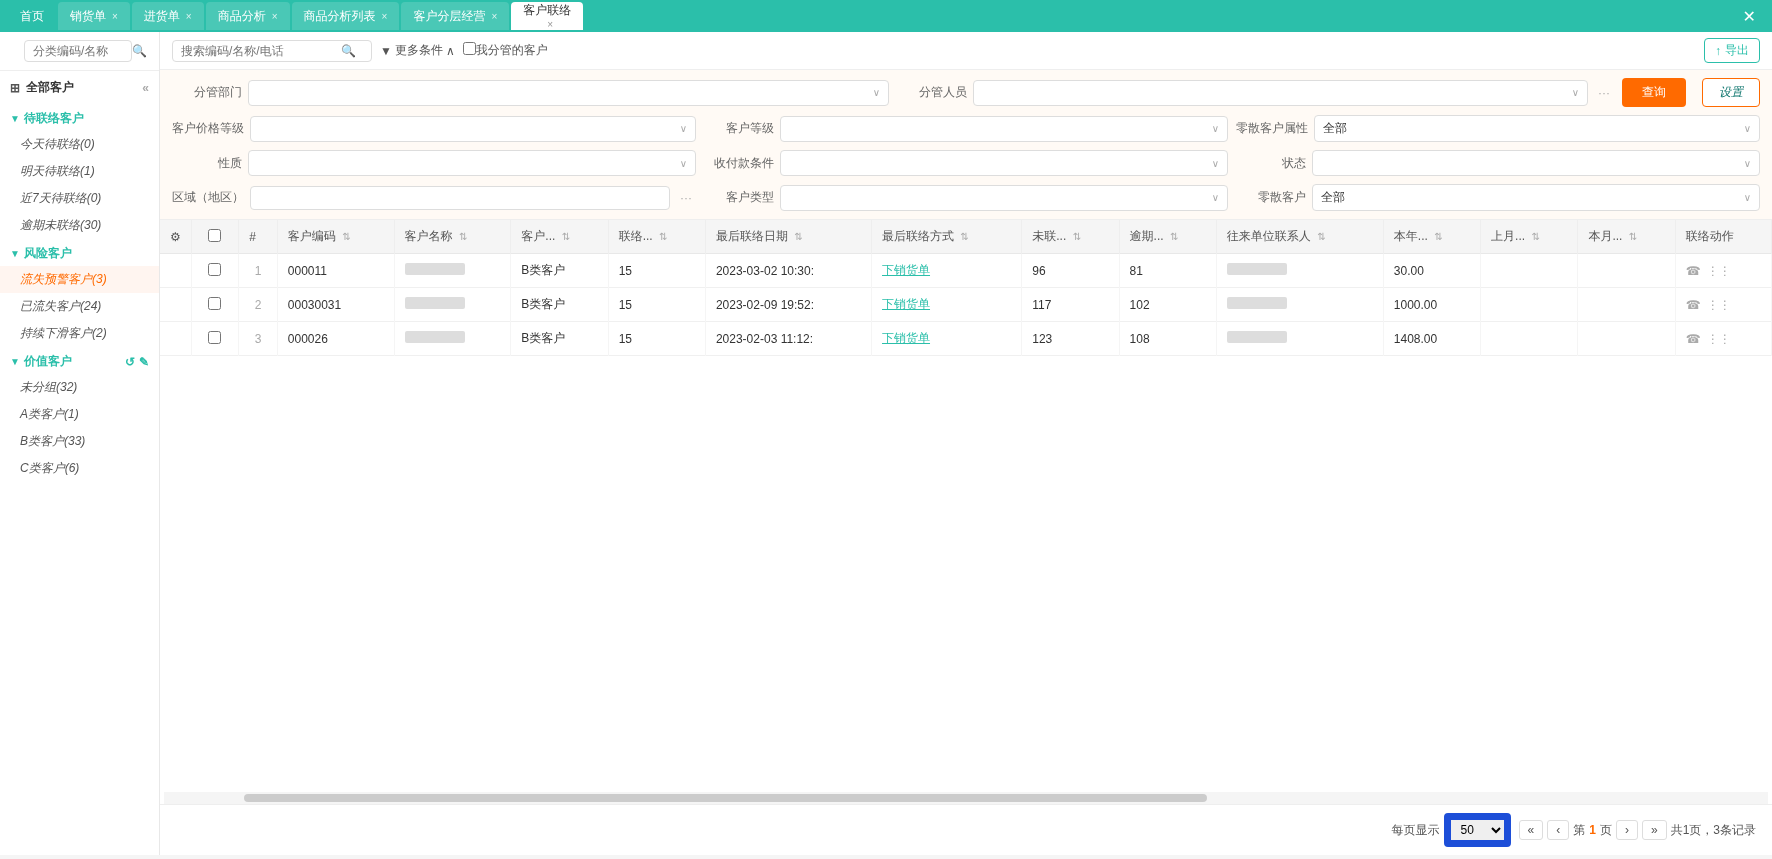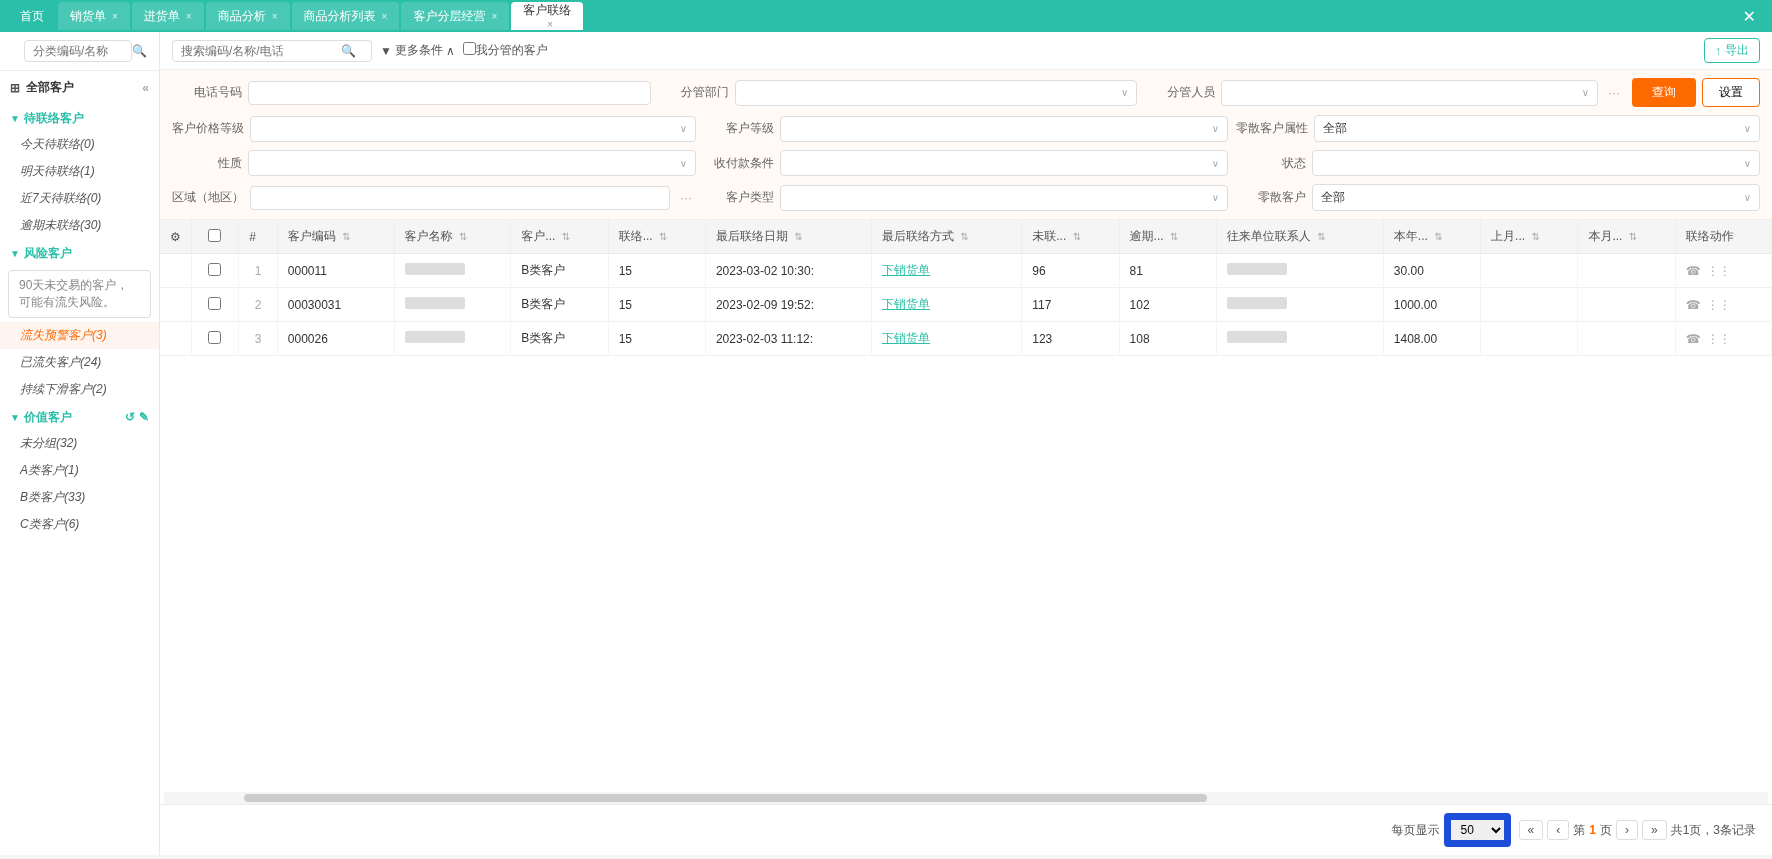--- a/index.html
+++ b/index.html
@@ -242,39 +242,40 @@
       display: flex;
       align-items: center;
       justify-content: space-between;
       cursor: pointer;
       min-height: 26px;
     }
     .filter-item .select-box .chevron { color: #aaa; font-size: 10px; }
     .filter-item .dots { color: #aaa; cursor: pointer; padding: 0 4px; }
     .filter-actions {
       display: flex;
-      gap: 6px;
+      gap: 16px;
     }
     .query-btn {
       background: #ff6a00;
       color: white;
       border: none;
       border-radius: 4px;
       padding: 5px 20px;
       cursor: pointer;
       font-size: 12px;
     }
     .settings-btn {
       background: white;
-      color: #000000;
+      color: #0f766e;
       border: 1px solid #ff6a00;
       border-radius: 4px;
       padding: 5px 16px;
       cursor: pointer;
       font-size: 12px;
+      font-style: italic;
     }
 
     
     .table-container {
       flex: 1;
       overflow: auto;
     }
     table {
       width: 100%;
       border-collapse: collapse;
@@ -435,23 +436,20 @@
     <div class="sidebar-item">
       <span>近7天待联络(0)</span>
     </div>
     <div class="sidebar-item">
       <span>逾期未联络(30)</span>
     </div>
 
     <div class="sidebar-group-label">
       <span class="triangle">▼</span>
       <span>风险客户</span>
-    </div>
-    <div class="tooltip-box">
-      <span>90天未交易的客户，可能有流失风险。</span>
     </div>
     <div class="sidebar-item active">
       <span>流失预警客户(3)</span>
     </div>
     <div class="sidebar-item">
       <span>已流失客户(24)</span>
     </div>
     <div class="sidebar-item">
       <span>持续下滑客户(2)</span>
     </div>
@@ -498,24 +496,20 @@
       <div class="export-btn">
         <span>↑</span>
         <span>导出</span>
       </div>
     </div>
 
     <div class="advanced-filter">
 
       <div class="filter-row">
         <div class="filter-item">
-          <label>电话号码</label>
-          <input type="text" style="">
-        </div>
-        <div class="filter-item">
           <label>分管部门</label>
           <div class="select-box">
             <span></span>
             <span class="chevron">∨</span>
           </div>
         </div>
         <div class="filter-item">
           <label>分管人员</label>
           <div class="select-box">
             <span></span>

